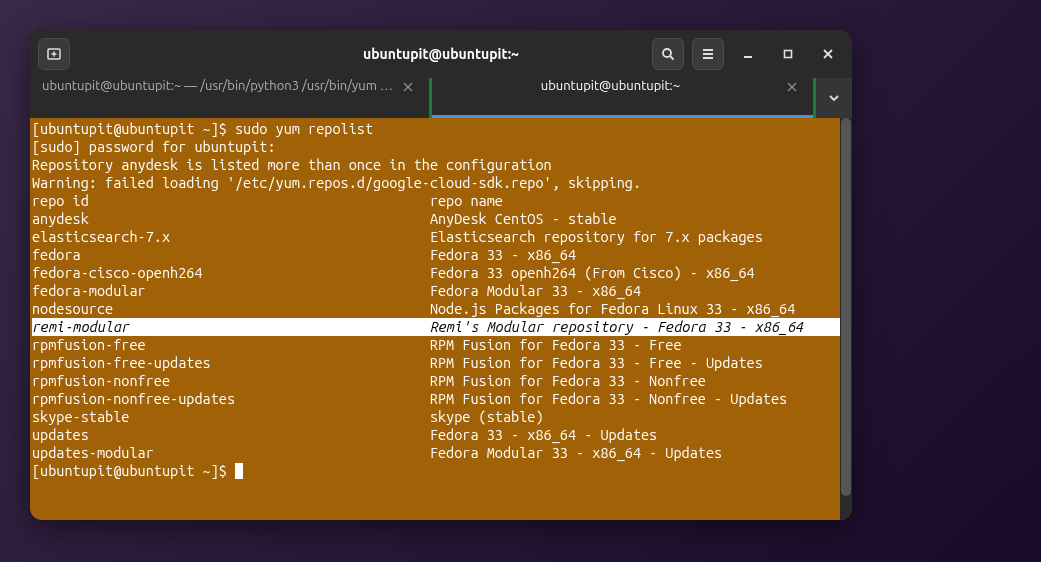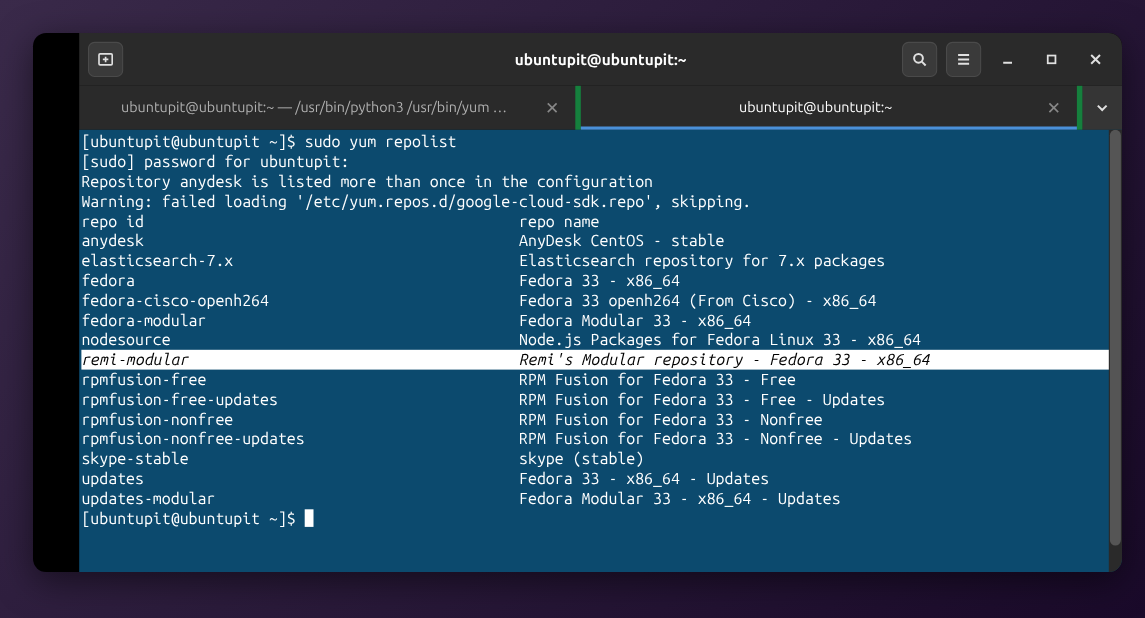--- a/index.html
+++ b/index.html
@@ -12,27 +12,26 @@
       width: 1041px;
       height: 562px;
       font-family: "Ubuntu", "Cantarell", sans-serif;
       overflow: hidden;
       position: relative;
     }
     .terminal-window {
       position: absolute;
       top: 30px;
       left: 30px;
-      width: 990px;
+      width: 822px;
       height: 490px;
       background: #000000;
       border-radius: 12px;
       overflow: hidden;
       box-shadow: 0 8px 32px rgba(0,0,0,0.5);
-      padding-left: 42px;
     }
     .titlebar {
       height: 48px;
       background: #2a2a2a;
       display: flex;
       align-items: center;
       padding: 0 8px;
       position: relative;
     }
     .new-tab-btn {
@@ -85,27 +84,26 @@
     }
     .tabbar {
       height: 40px;
       background: #2a2a2a;
       display: flex;
       align-items: stretch;
     }
     .tab {
       flex: 1;
       display: flex;
-      align-items: center;
       padding: 0 12px;
       color: #b0b0b0;
       font-size: 13px;
       cursor: pointer;
       position: relative;
-      border-right: 5px solid #15803d;
+      border-right: 3px solid #15803d;
     }
     .tab.active {
       color: #ffffff;
     }
     .tab.active::after {
       content: "";
       position: absolute;
       bottom: 0;
       left: 0;
       right: 0;
@@ -134,21 +132,21 @@
       width: 36px;
       display: flex;
       align-items: center;
       justify-content: center;
       color: #e0e0e0;
       cursor: pointer;
       background: #353535;
     }
     .terminal-body {
       height: calc(100% - 88px);
-      background: #0c4a6e;
+      background: #a16207;
       padding: 2px 2px;
       overflow-y: auto;
       position: relative;
     }
     .terminal-content {
       font-family: "Ubuntu Mono", "DejaVu Sans Mono", monospace;
       font-size: 14.5px;
       line-height: 18px;
       color: #ffffff;
       white-space: pre;

